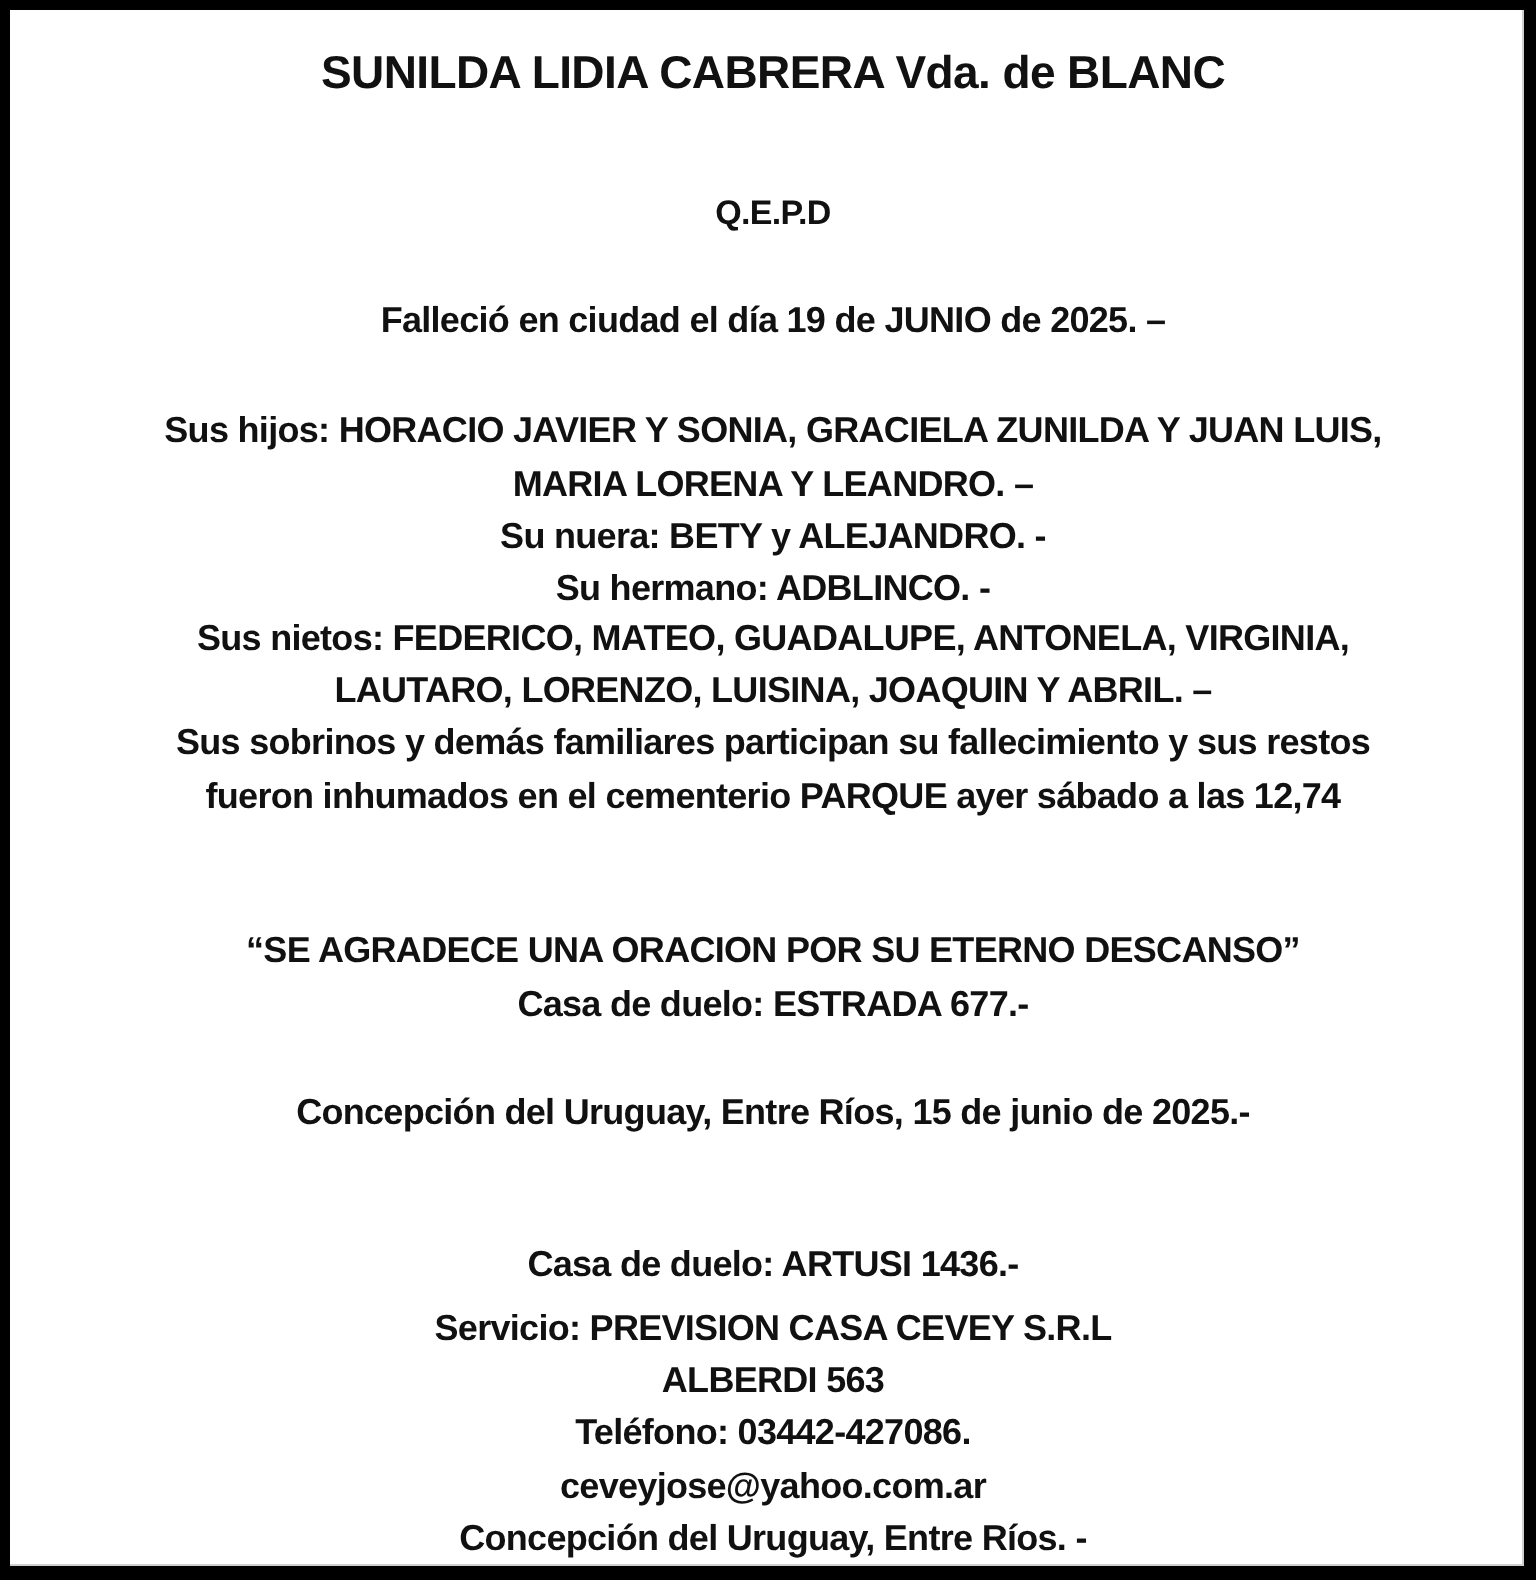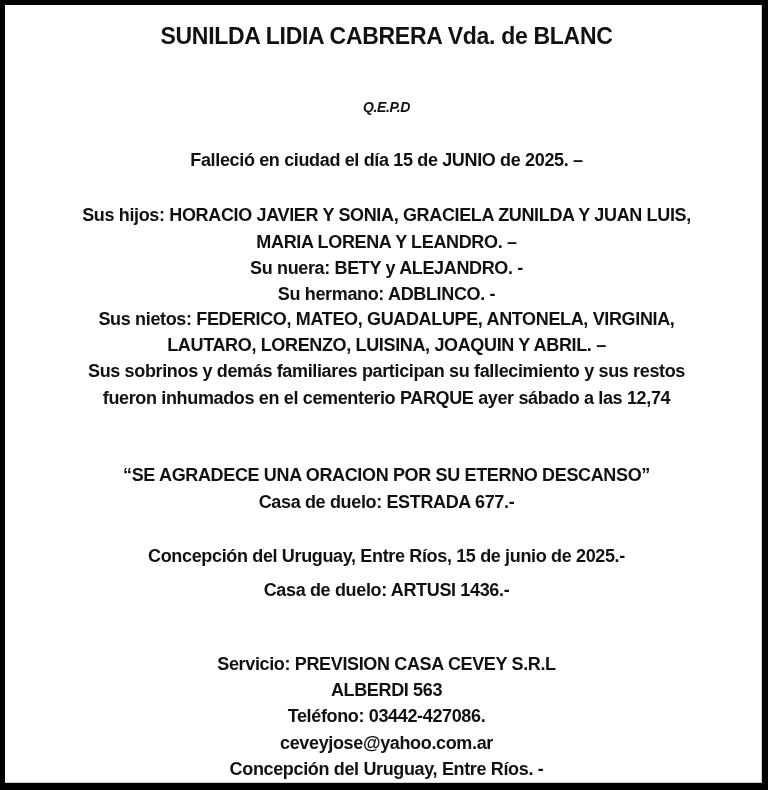--- a/index.html
+++ b/index.html
@@ -13,42 +13,42 @@
     box-sizing: border-box;
   }
   .line {
     position: absolute; left: 0; right: 0; text-align: center;
     font-family: "Liberation Sans", sans-serif; font-weight: bold;
     color: #111; font-size: 18px; line-height: 22px; white-space: nowrap;
     letter-spacing: -0.35px;
     padding-left: 7px;
   }
   .title { font-size: 23px; line-height: 28px; letter-spacing: -0.3px; }
-  .italic { font-style: italic; font-size: 14px; }
+  .italic { font-size: 17px; }
 </style>
 </head>
 <body>
 
 <div class="page">
   <div class="line title" style="top:17px">SUNILDA LIDIA CABRERA Vda. de BLANC</div>
   <div class="line italic" style="top:91px">Q.E.P.D</div>
-  <div class="line" style="top:144px">Falleció en ciudad el día 15 de JUNIO de 2025. –</div>
+  <div class="line" style="top:144px">Falleció en ciudad el día 19 de JUNIO de 2025. –</div>
 
   <div class="line" style="top:199px">Sus hijos: HORACIO JAVIER Y SONIA, GRACIELA ZUNILDA Y JUAN LUIS,</div>
   <div class="line" style="top:226px">MARIA LORENA Y LEANDRO. –</div>
   <div class="line" style="top:252px">Su nuera: BETY y ALEJANDRO. -</div>
   <div class="line" style="top:278px">Su hermano: ADBLINCO. -</div>
   <div class="line" style="top:303px">Sus nietos: FEDERICO, MATEO, GUADALUPE, ANTONELA, VIRGINIA,</div>
   <div class="line" style="top:329px">LAUTARO, LORENZO, LUISINA, JOAQUIN Y ABRIL. –</div>
   <div class="line" style="top:355px">Sus sobrinos y demás familiares participan su fallecimiento y sus restos</div>
   <div class="line" style="top:382px">fueron inhumados en el cementerio PARQUE ayer sábado a las 12,74</div>
 
   <div class="line" style="top:459px">“SE AGRADECE UNA ORACION POR SU ETERNO DESCANSO”</div>
   <div class="line" style="top:486px">Casa de duelo: ESTRADA 677.-</div>
   <div class="line" style="top:540px">Concepción del Uruguay, Entre Ríos, 15 de junio de 2025.-</div>
-  <div class="line" style="top:574px">Casa de duelo: ARTUSI 1436.-</div>
+  <div class="line" style="top:616px">Casa de duelo: ARTUSI 1436.-</div>
 
   <div class="line" style="top:648px">Servicio: PREVISION CASA CEVEY S.R.L</div>
   <div class="line" style="top:674px">ALBERDI 563</div>
   <div class="line" style="top:700px">Teléfono: 03442-427086.</div>
   <div class="line" style="top:753px">Concepción del Uruguay, Entre Ríos. -</div>
   <div class="line" style="top:727px">ceveyjose@yahoo.com.ar</div>
 </div>
 
 </body></html>

